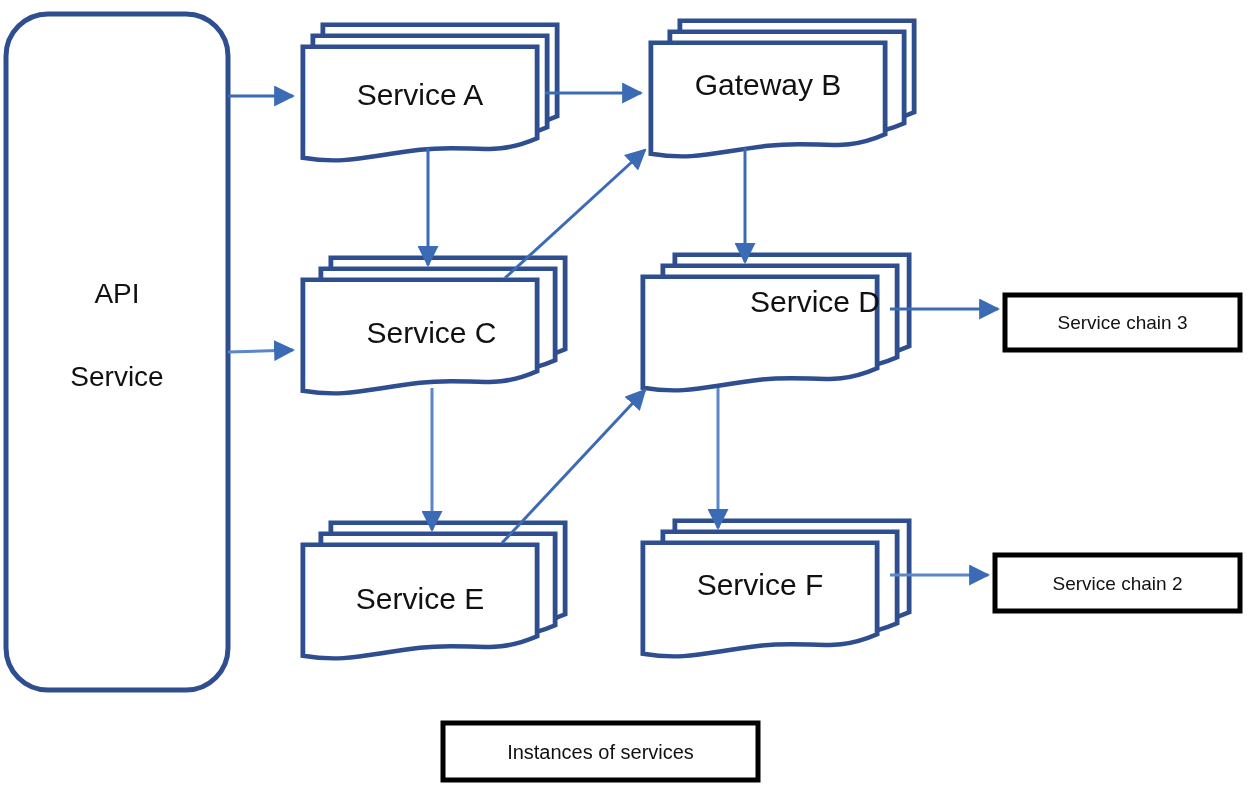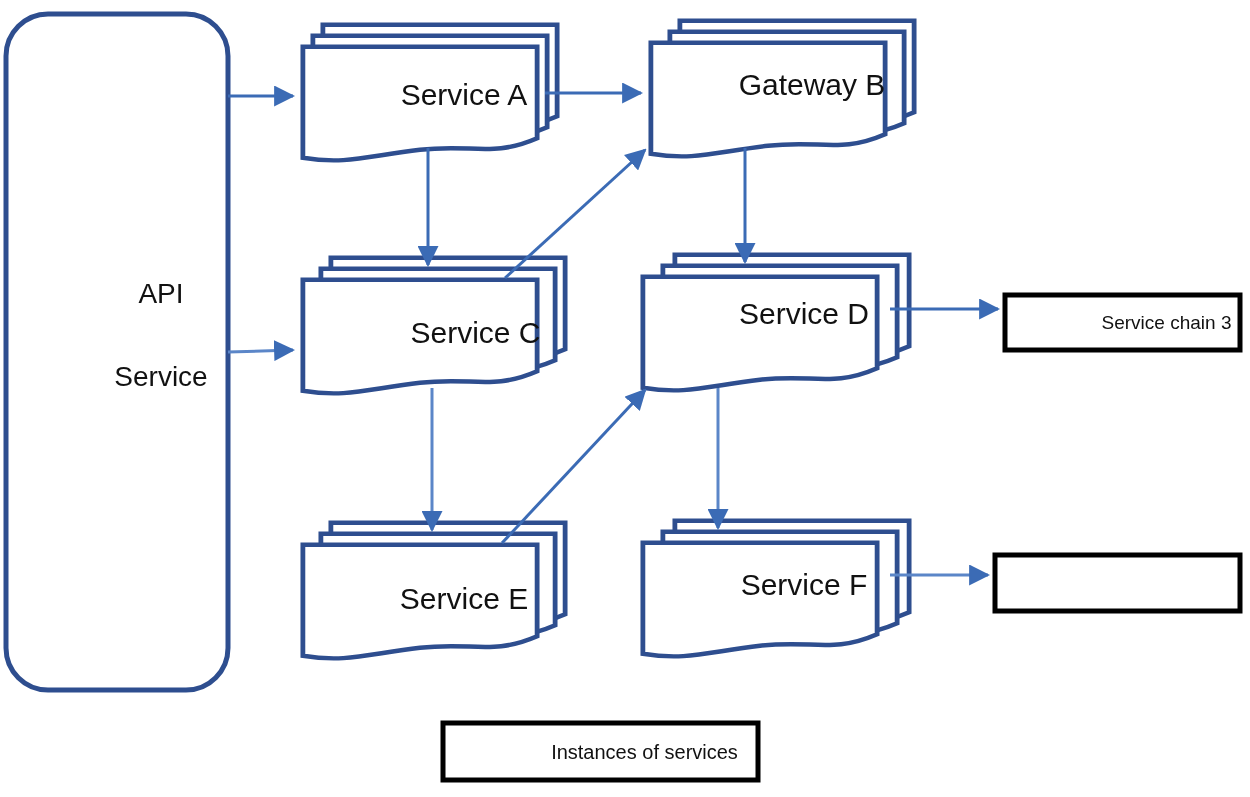--- a/index.html
+++ b/index.html
@@ -24,21 +24,20 @@
     width: 1250px;
     height: 797px;
   }
   .node-label {
     position: absolute;
     font-family: "Liberation Sans", sans-serif;
     color: #111111;
     white-space: nowrap;
     pointer-events: none;
     text-align: center;
-    margin-left: 44px;
   }
   .svc-label {
     font-size: 30px;
     line-height: 1;
   }
   .gw-label {
     font-size: 28px;
     line-height: 1;
   }
   .chain-label {
@@ -169,24 +168,25 @@
 
   <div class="node-label gw-label" style="left:6px; top:280px; width:222px;">API</div>
   <div class="node-label gw-label" style="left:6px; top:363px; width:222px;">Service</div>
 
   <div class="node-label svc-label" style="left:300px; top:80px; width:240px;">Service A</div>
 
   <div class="node-label svc-label" style="left:648px; top:70px; width:240px;">Gateway B</div>
 
   <div class="node-label svc-label" style="left:300px; top:318px; width:263px;">Service C</div>
 
-  <div class="node-label svc-label" style="left:640px; top:299px; width:240px;">Service D</div>
+  <div class="node-label svc-label" style="left:640px; top:287px; width:240px;text-align:right;">Service D</div>
 
   <div class="node-label svc-label" style="left:300px; top:584px; width:240px;">Service E</div>
 
   <div class="node-label svc-label" style="left:640px; top:570px; width:240px;">Service F</div>
 
   <div class="node-label chain-label" style="left:1005px; top:313px; width:235px;">Service chain 3</div>
 
+  <div class="node-label chain-label" style="left:995px; top:574px; width:245px;">Service chain 2</div>
 
   <div class="node-label legend-label" style="left:443px; top:742px; width:315px;">Instances of services</div>
 
 </div>
 
 </body></html>

